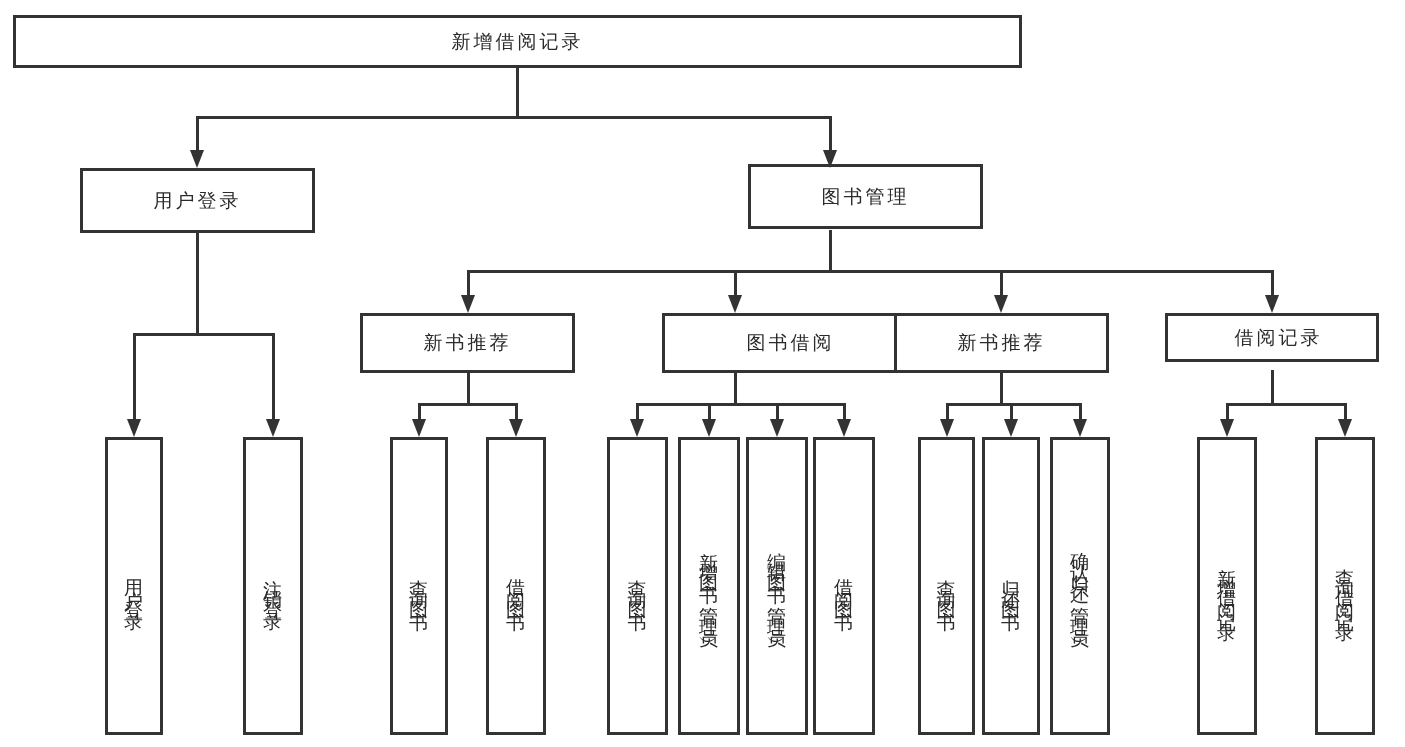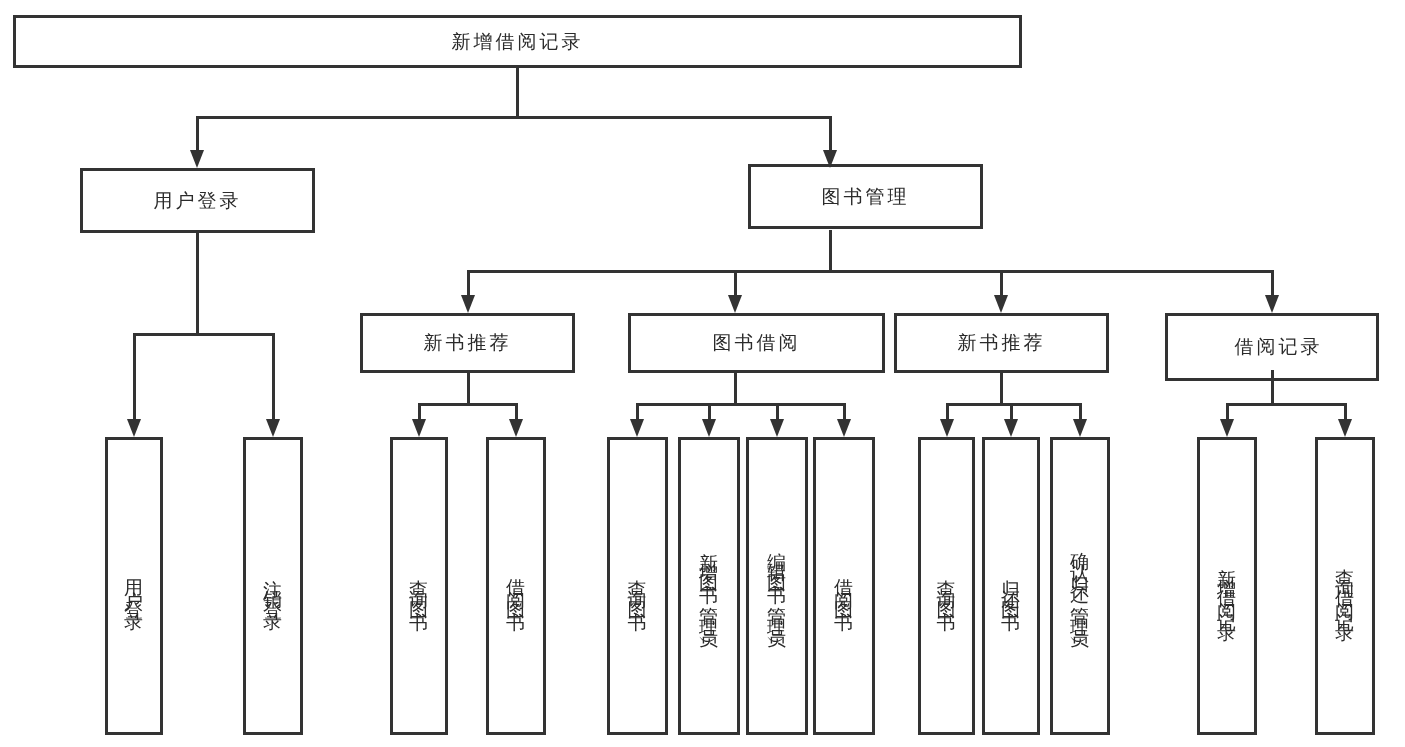--- a/index.html
+++ b/index.html
@@ -76,27 +76,27 @@
   <div class="box h" style="left:80px; top:168px; width:235px; height:65px;">
     <span>用户登录</span>
   </div>
   <div class="box h" style="left:712px; top:164px; width:235px; height:65px;margin-left:36px;">
     <span>图书管理</span>
   </div>
 
   <div class="box h" style="left:360px; top:313px; width:215px; height:60px;">
     <span>新书推荐</span>
   </div>
-  <div class="box h" style="left:628px; top:313px; width:257px; height:60px;text-align:right;">
+  <div class="box h" style="left:662px; top:313px; width:257px; height:60px;text-align:right;">
     <span>图书借阅</span>
   </div>
   <div class="box h" style="left:894px; top:313px; width:215px; height:60px;">
     <span>新书推荐</span>
   </div>
-  <div class="box h" style="left:1165px; top:313px; width:214px; height:68px;padding-left:13px;">
+  <div class="box h" style="left:1165px; top:313px; width:214px; height:49px;padding-left:13px;">
     <span>借阅记录</span>
   </div>
 
   <div class="box v" style="left:105px; top:437px; width:58px; height:298px;">
     <span>用户登录</span>
   </div>
   <div class="box v" style="left:243px; top:437px; width:60px; height:298px;">
     <span>注销登录</span>
   </div>
 

